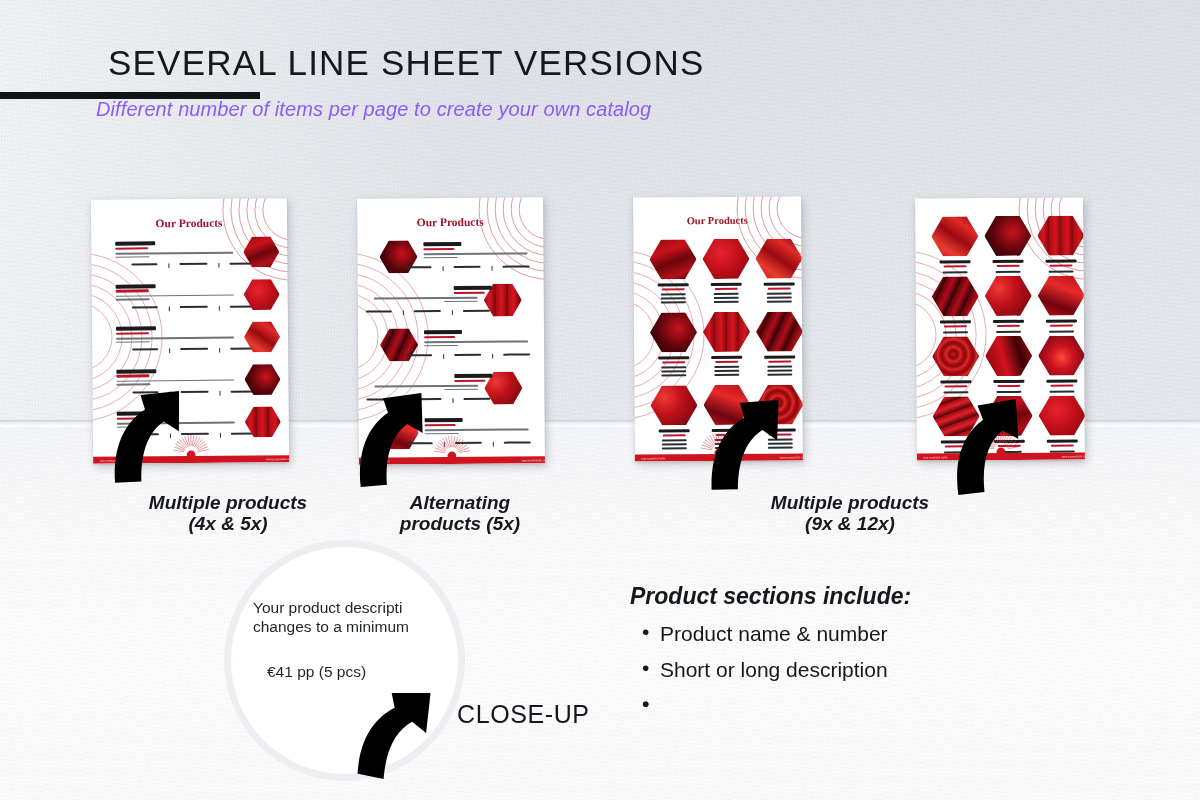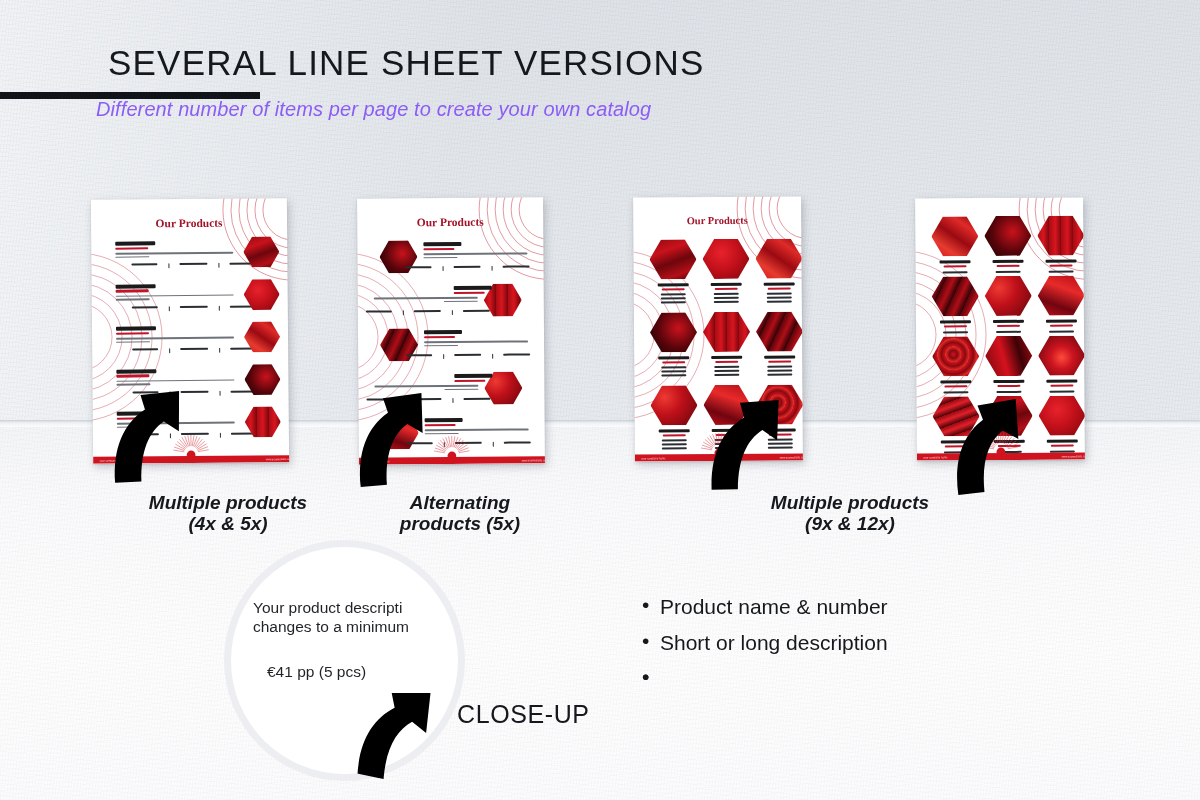--- a/index.html
+++ b/index.html
@@ -584,20 +584,21 @@
 <div id="closeup">
   <div class="cu-inner">
     <div class="cu-desc">Your product descripti
 changes to a minimum</div>
     <div class="cu-price">€41 pp (5 pcs)</div>
   </div>
 </div>
 <div class="closeup-label">CLOSE-UP</div>
 
 <div id="sections">
+  <div class="sec-title">Product sections include:</div>
   <ul class="sec-list">
       <li><span class="bul">•</span><span>Product name &amp; number</span></li>
       <li><span class="bul">•</span><span>Short or long description</span></li>
       <li><span class="bul">•</span></li>
       <li><span class="bul">•</span></li>
     </ul>
 </div>
 
 <svg class="arrow" width="80" height="112" viewBox="0 0 80 112" style="left: 108px; top: 382px; transform: rotate(6deg);">
     <path d="M12,104 C6,70 14,44 34,28 L28,14 L66,6 L70,46 L54,38 C40,50 34,70 38,100 Z" fill="#000"></path>

